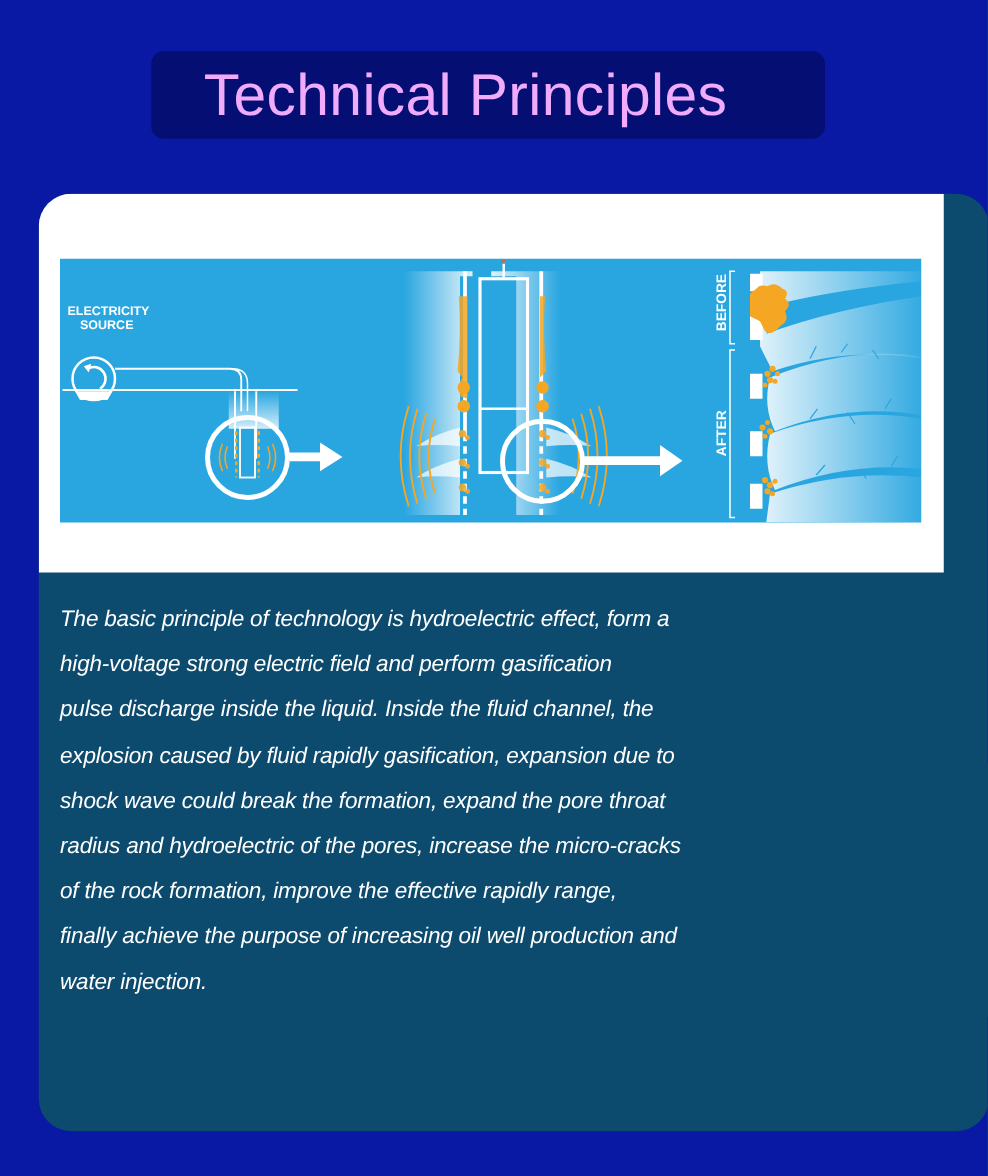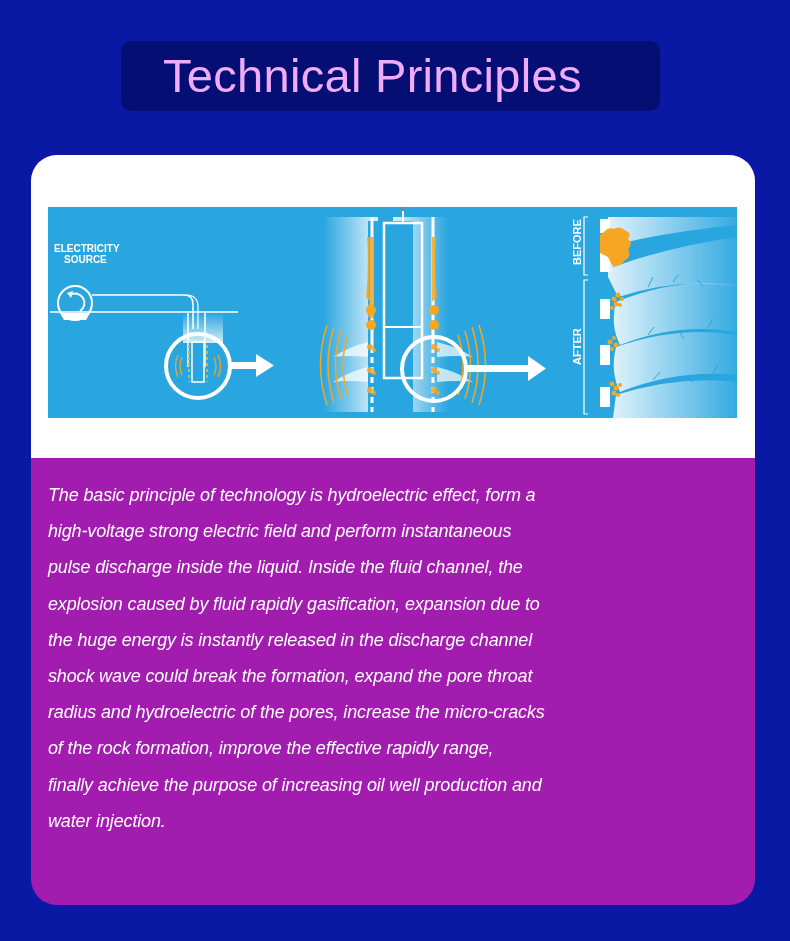--- a/index.html
+++ b/index.html
@@ -35,21 +35,22 @@
       white-space: nowrap;
     }
     .card {
       position: absolute;
       left: 31px;
       top: 155px;
       width: 724px;
       height: 750px;
       border-radius: 26px;
       overflow: hidden;
-      background: #a21caf;
+      background: #0c4a6e;
+      padding-left: 36px;
     }
     .card-top {
       position: absolute;
       left: 0;
       top: 0;
       width: 724px;
       height: 303px;
       background: #ffffff;
     }
     .diagram {
@@ -258,23 +259,22 @@
               <circle cx="566" cy="186" r="2.5"></circle>
               <circle cx="570" cy="188" r="2"></circle>
           </g>
         </g>
       </svg>
     </div>
   </div>
 
   <div class="body-text">
     <span class="line">The basic principle of technology is hydroelectric effect, form a</span>
-    <span class="line">high-voltage strong electric field and perform instantaneous</span>
+    <span class="line">high-voltage strong electric field and perform gasification</span>
     <span class="line">pulse discharge inside the liquid. Inside the fluid channel, the</span>
     <span class="line">explosion caused by fluid rapidly gasification, expansion due to</span>
-    <span class="line">the huge energy is instantly released in the discharge channel</span>
     <span class="line">shock wave could break the formation, expand the pore throat</span>
     <span class="line">radius and hydroelectric of the pores, increase the micro-cracks</span>
     <span class="line">of the rock formation, improve the effective rapidly range,</span>
     <span class="line">finally achieve the purpose of increasing oil well production and</span>
     <span class="line">water injection.</span>
   </div>
 </div>
 
 </body></html>

